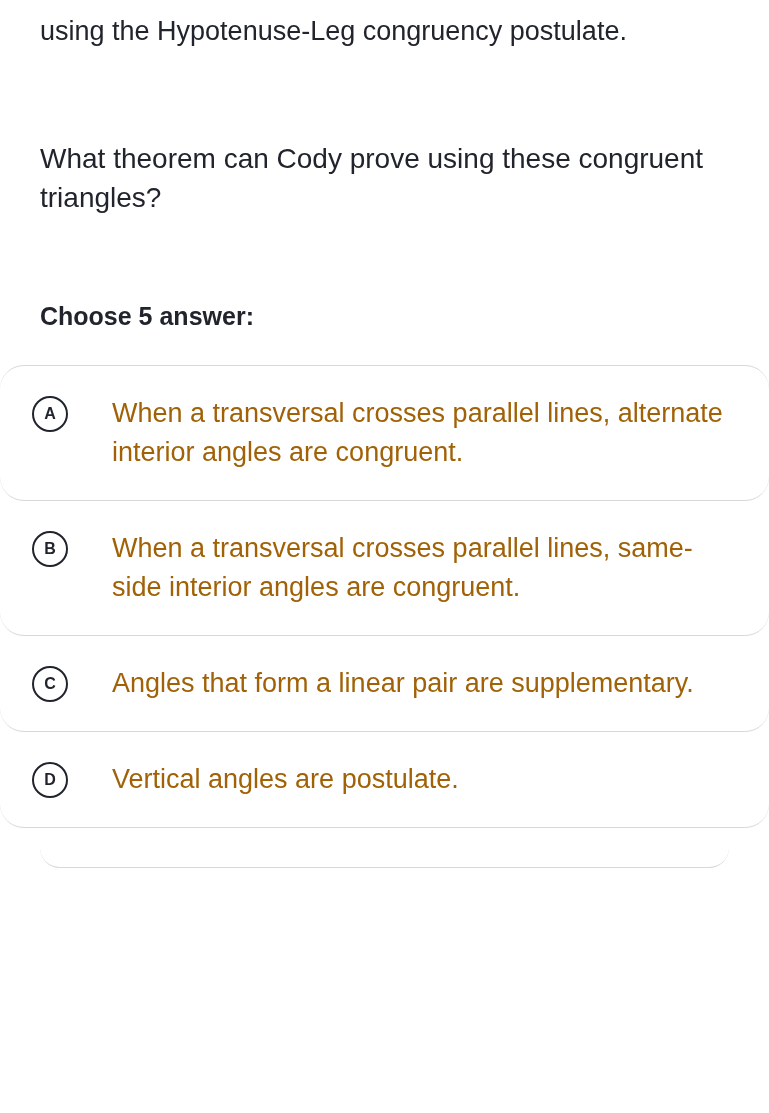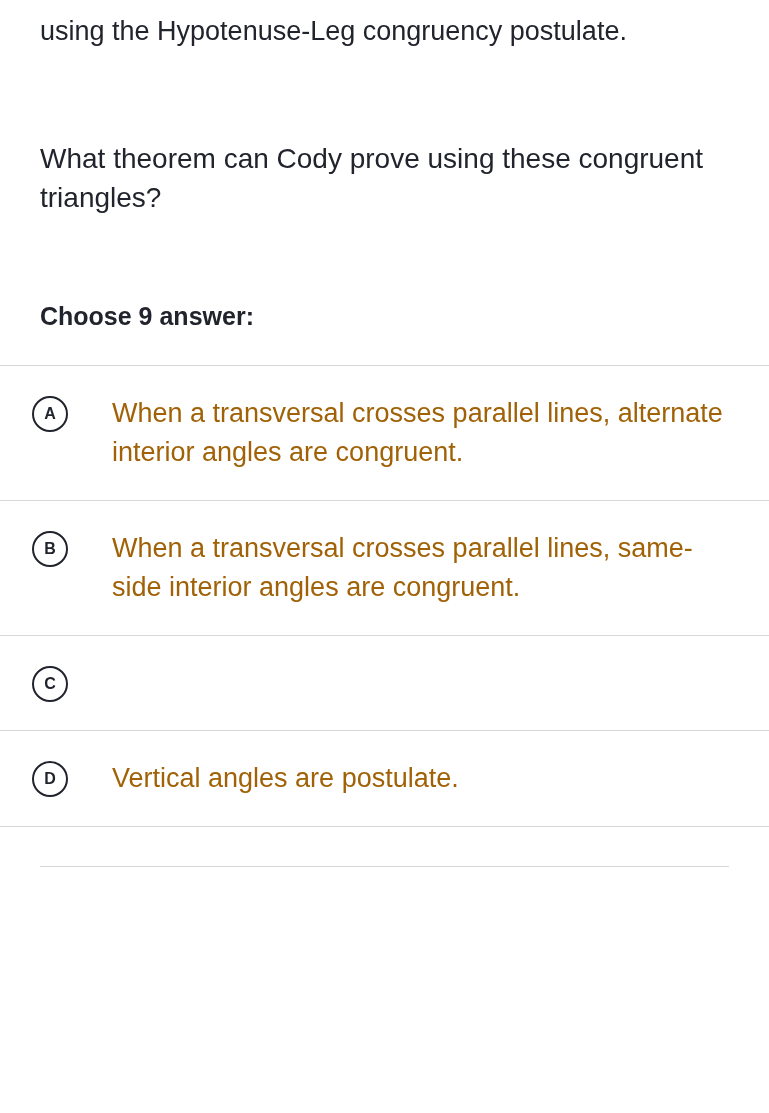--- a/index.html
+++ b/index.html
@@ -1,18 +1,19 @@
 <!DOCTYPE html>
 <html><head>
 <meta charset="utf-8">
 <style>
   * {
     box-sizing: border-box;
     margin: 0;
     padding: 0;
+    border-radius: 24px;
   }
   body {
     font-family: -apple-system, BlinkMacSystemFont, "Segoe UI", Helvetica, Arial, sans-serif;
     background: #ffffff;
     width: 769px;
     color: #21242c;
   }
   .container {
     padding: 0;
   }
@@ -75,33 +76,34 @@
     border-bottom: 1px solid #d6d8da;
     margin: 0 40px;
   }
 </style>
 </head>
 <body>
 
 <div class="container">
   <p class="intro">using the Hypotenuse-Leg congruency postulate.</p>
   <p class="question">What theorem can Cody prove using these congruent triangles?</p>
-  <p class="choose">Choose 9 answer:</p>
+  <p class="choose">Choose 5 answer:</p>
 
   <div class="options">
     <div class="option">
       <div class="option-radio">A</div>
       <div class="option-text">When a transversal crosses parallel lines, alternate interior angles are congruent.</div>
     </div>
     <div class="option">
       <div class="option-radio">B</div>
       <div class="option-text">When a transversal crosses parallel lines, same-side interior angles are congruent.</div>
     </div>
     <div class="option">
       <div class="option-radio">C</div>
+      <div class="option-text">Angles that form a linear pair are supplementary.</div>
     </div>
     <div class="option">
       <div class="option-radio">D</div>
       <div class="option-text">Vertical angles are postulate.</div>
     </div>
   </div>
 
   <div class="spacer"></div>
 </div>
 

